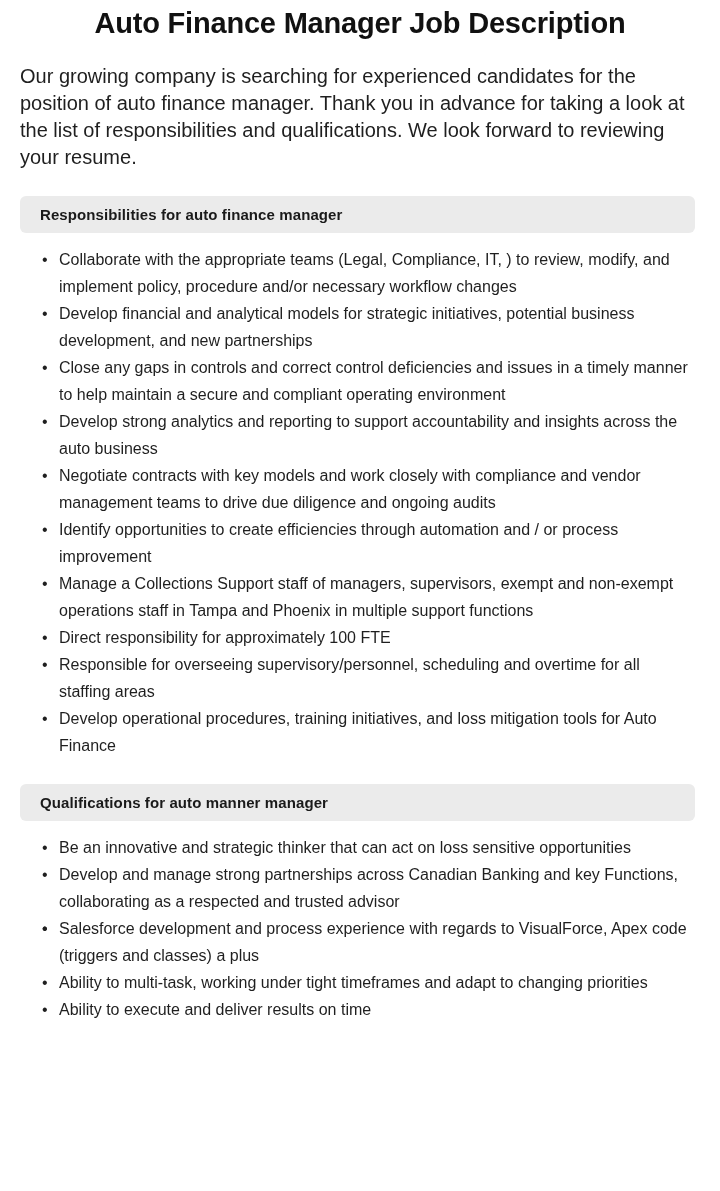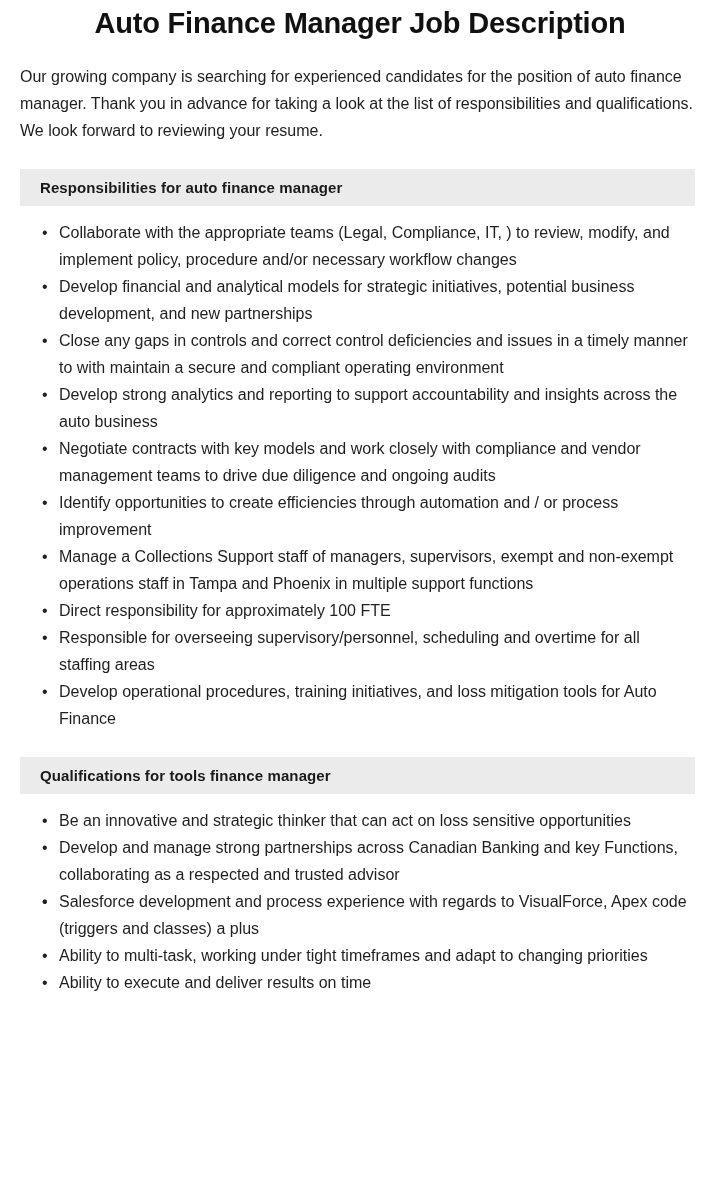--- a/index.html
+++ b/index.html
@@ -26,36 +26,37 @@
     text-align: center;
     letter-spacing: -0.2px;
     color: #111111;
     margin: 0;
     padding: 4px 20px 0 20px;
     line-height: 38px;
   }
   .intro {
     margin: 0;
     padding: 21px 25px 0 20px;
-    font-size: 16px;
+    font-size: 20px;
     line-height: 27px;
     color: #1f1f1f;
   }
   .section {
     margin: 0;
     padding: 0;
   }
   .section-header {
     margin: 25px 25px 0 20px;
     background: #ebebeb;
     height: 37px;
     display: flex;
     align-items: center;
     padding-left: 20px;
     box-sizing: border-box;
+    border-radius: 6px;
   }
   .section-header-text {
     font-size: 15px;
     font-weight: bold;
     color: #1a1a1a;
     letter-spacing: 0.1px;
   }
   ul.bullets {
     list-style: none;
     margin: 0;
@@ -87,34 +88,34 @@
 
   <p class="intro">Our growing company is searching for experienced candidates for the position of auto finance manager. Thank you in advance for taking a look at the list of responsibilities and qualifications. We look forward to reviewing your resume.</p>
 
   <div class="section">
     <div class="section-header">
       <span class="section-header-text">Responsibilities for auto finance manager</span>
     </div>
     <ul class="bullets" id="list-0">
         <li><span class="marker">•</span><span>Collaborate with the appropriate teams (Legal, Compliance, IT, ) to review, modify, and implement policy, procedure and/or necessary workflow changes</span></li>
         <li><span class="marker">•</span><span>Develop financial and analytical models for strategic initiatives, potential business development, and new partnerships</span></li>
-        <li><span class="marker">•</span><span>Close any gaps in controls and correct control deficiencies and issues in a timely manner to with maintain a secure and compliant operating environment</span></li>
+        <li><span class="marker">•</span><span>Close any gaps in controls and correct control deficiencies and issues in a timely manner to help maintain a secure and compliant operating environment</span></li>
         <li><span class="marker">•</span><span>Develop strong analytics and reporting to support accountability and insights across the auto business</span></li>
         <li><span class="marker">•</span><span>Negotiate contracts with key models and work closely with compliance and vendor management teams to drive due diligence and ongoing audits</span></li>
         <li><span class="marker">•</span><span>Identify opportunities to create efficiencies through automation and / or process improvement</span></li>
         <li><span class="marker">•</span><span>Manage a Collections Support staff of managers, supervisors, exempt and non-exempt operations staff in Tampa and Phoenix in multiple support functions</span></li>
         <li><span class="marker">•</span><span>Direct responsibility for approximately 100 FTE</span></li>
         <li><span class="marker">•</span><span>Responsible for overseeing supervisory/personnel, scheduling and overtime for all staffing areas</span></li>
         <li><span class="marker">•</span><span>Develop operational procedures, training initiatives, and loss mitigation tools for Auto Finance</span></li>
       </ul>
   </div>
 
   <div class="section">
     <div class="section-header">
-      <span class="section-header-text">Qualifications for tools finance manager</span>
+      <span class="section-header-text">Qualifications for auto manner manager</span>
     </div>
     <ul class="bullets" id="list-1">
         <li><span class="marker">•</span><span>Be an innovative and strategic thinker that can act on loss sensitive opportunities</span></li>
         <li><span class="marker">•</span><span>Develop and manage strong partnerships across Canadian Banking and key Functions, collaborating as a respected and trusted advisor</span></li>
         <li><span class="marker">•</span></li>
         <li><span class="marker">•</span><span>Salesforce development and process experience with regards to VisualForce, Apex code (triggers and classes) a plus</span></li>
         <li><span class="marker">•</span><span>Ability to multi-task, working under tight timeframes and adapt to changing priorities</span></li>
         <li><span class="marker">•</span><span>Ability to execute and deliver results on time</span></li>
       </ul>
   </div>

